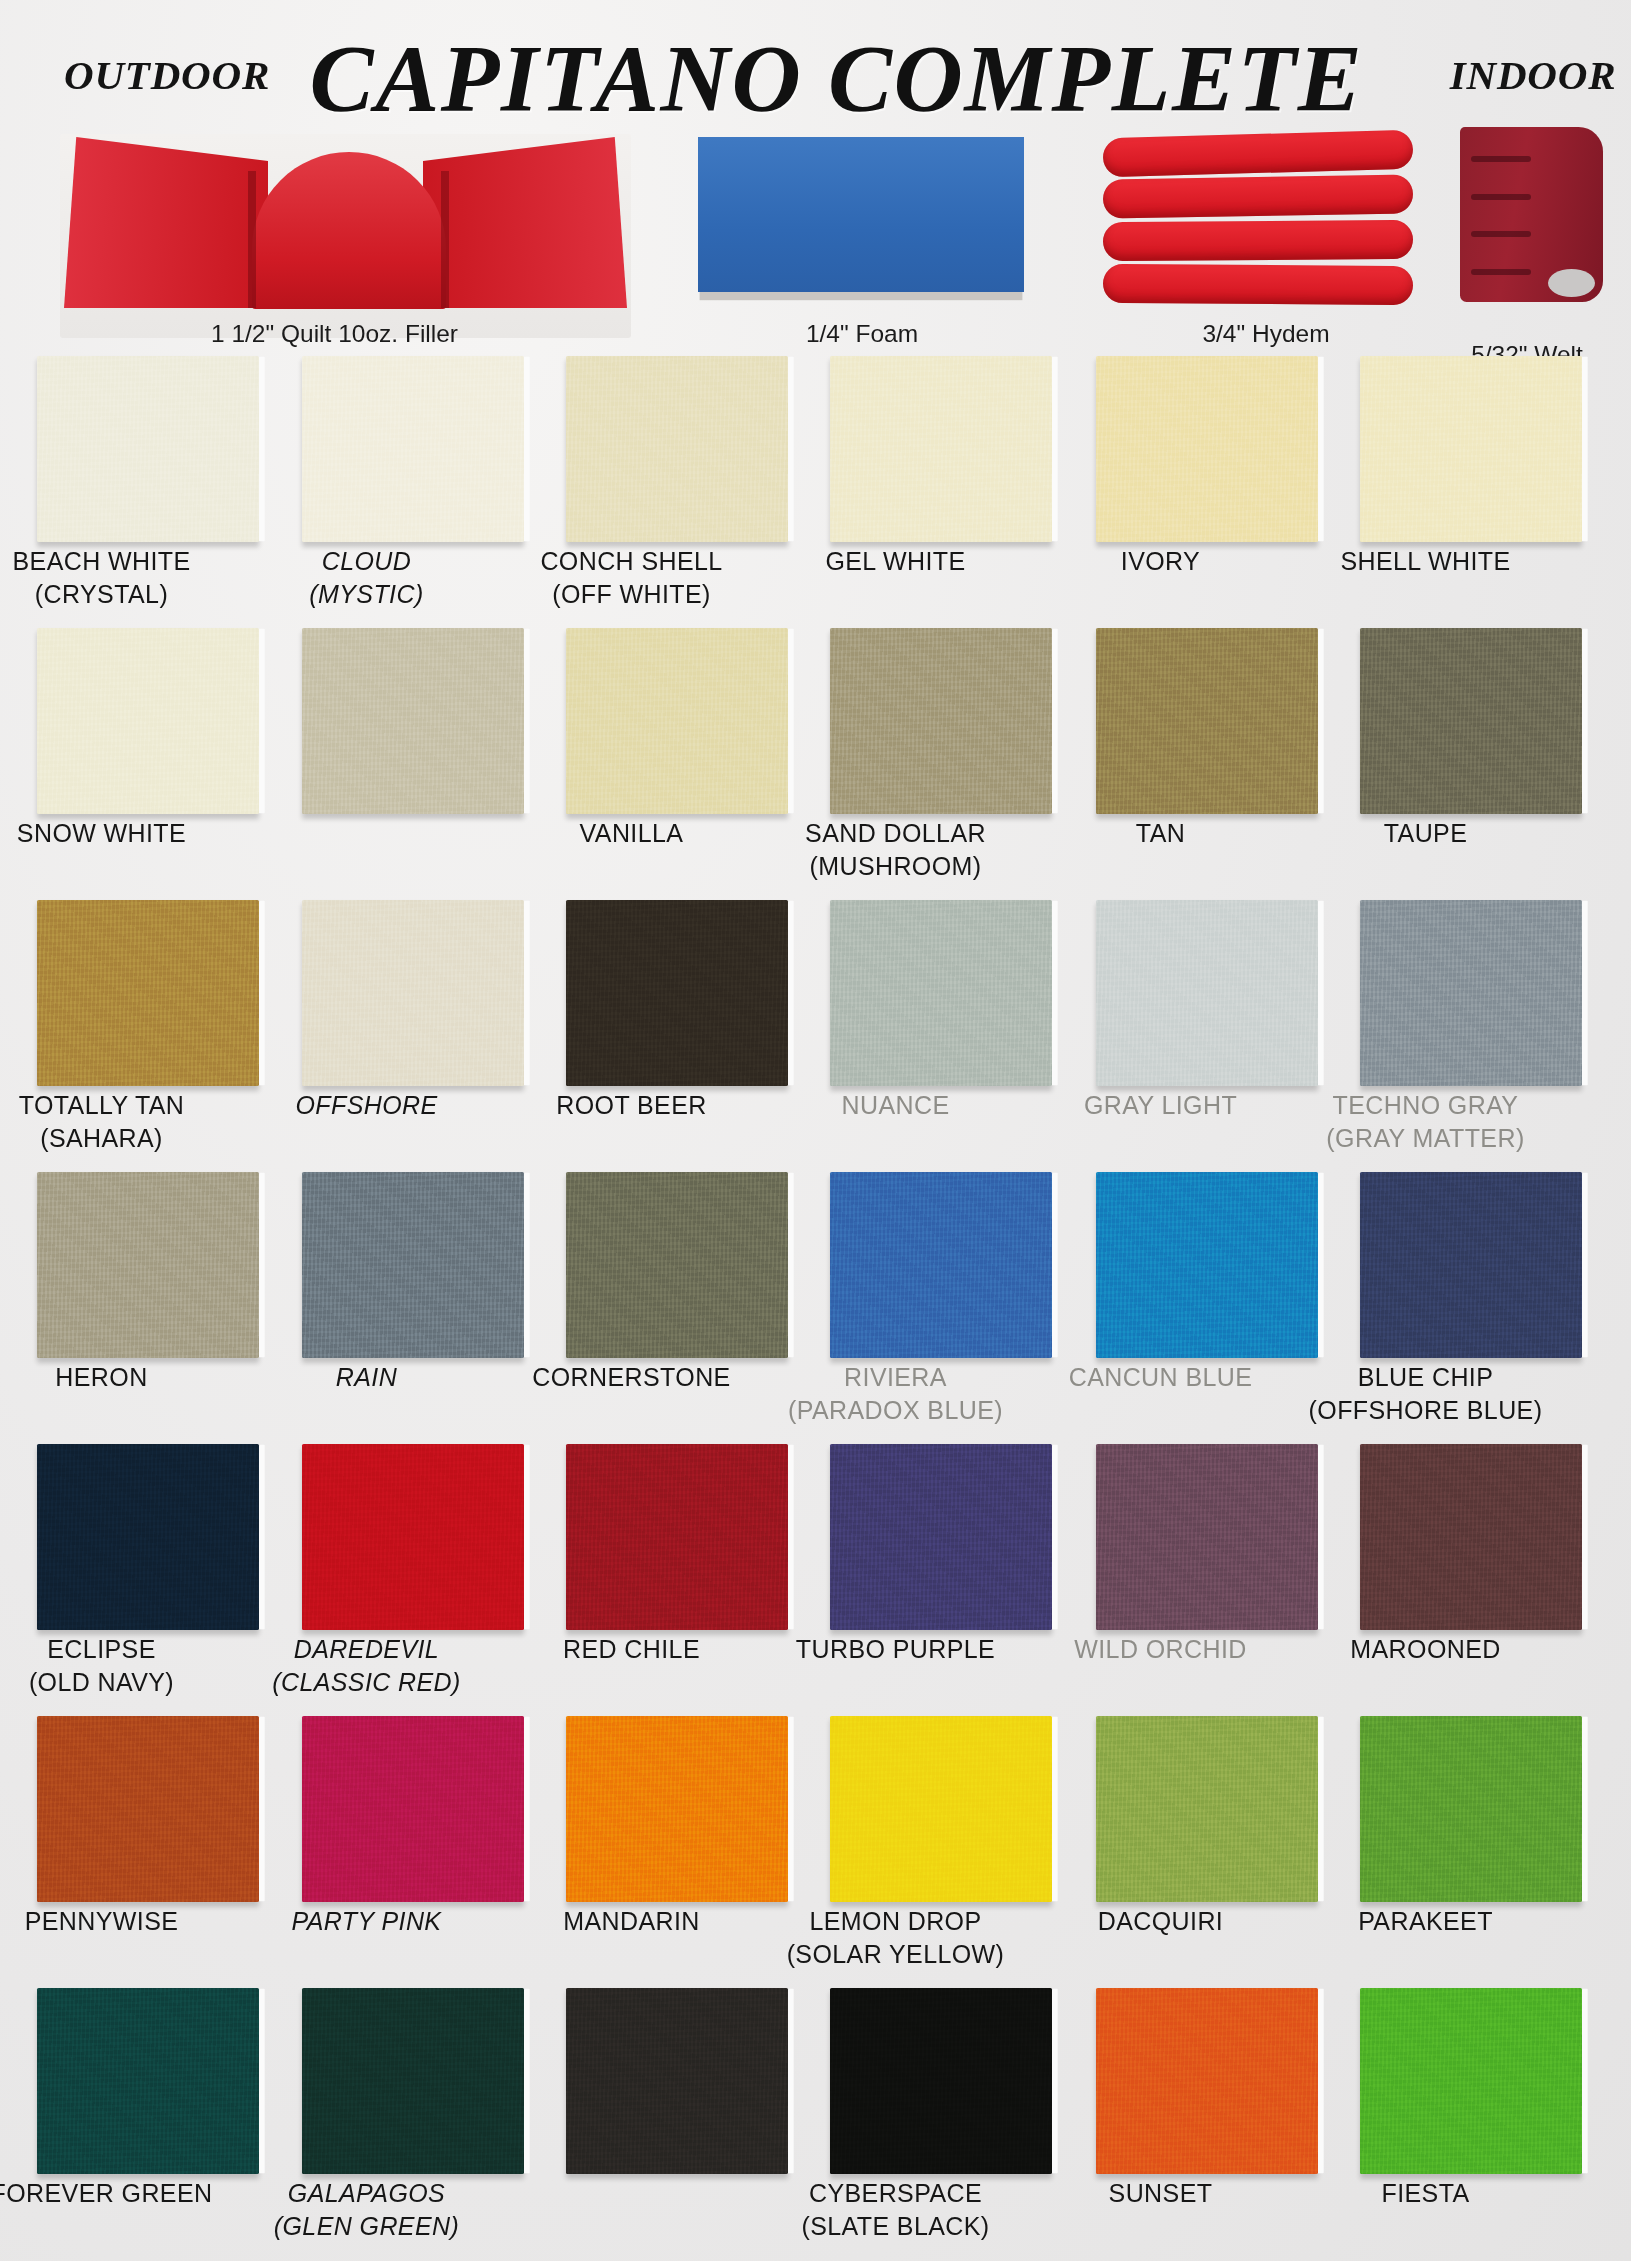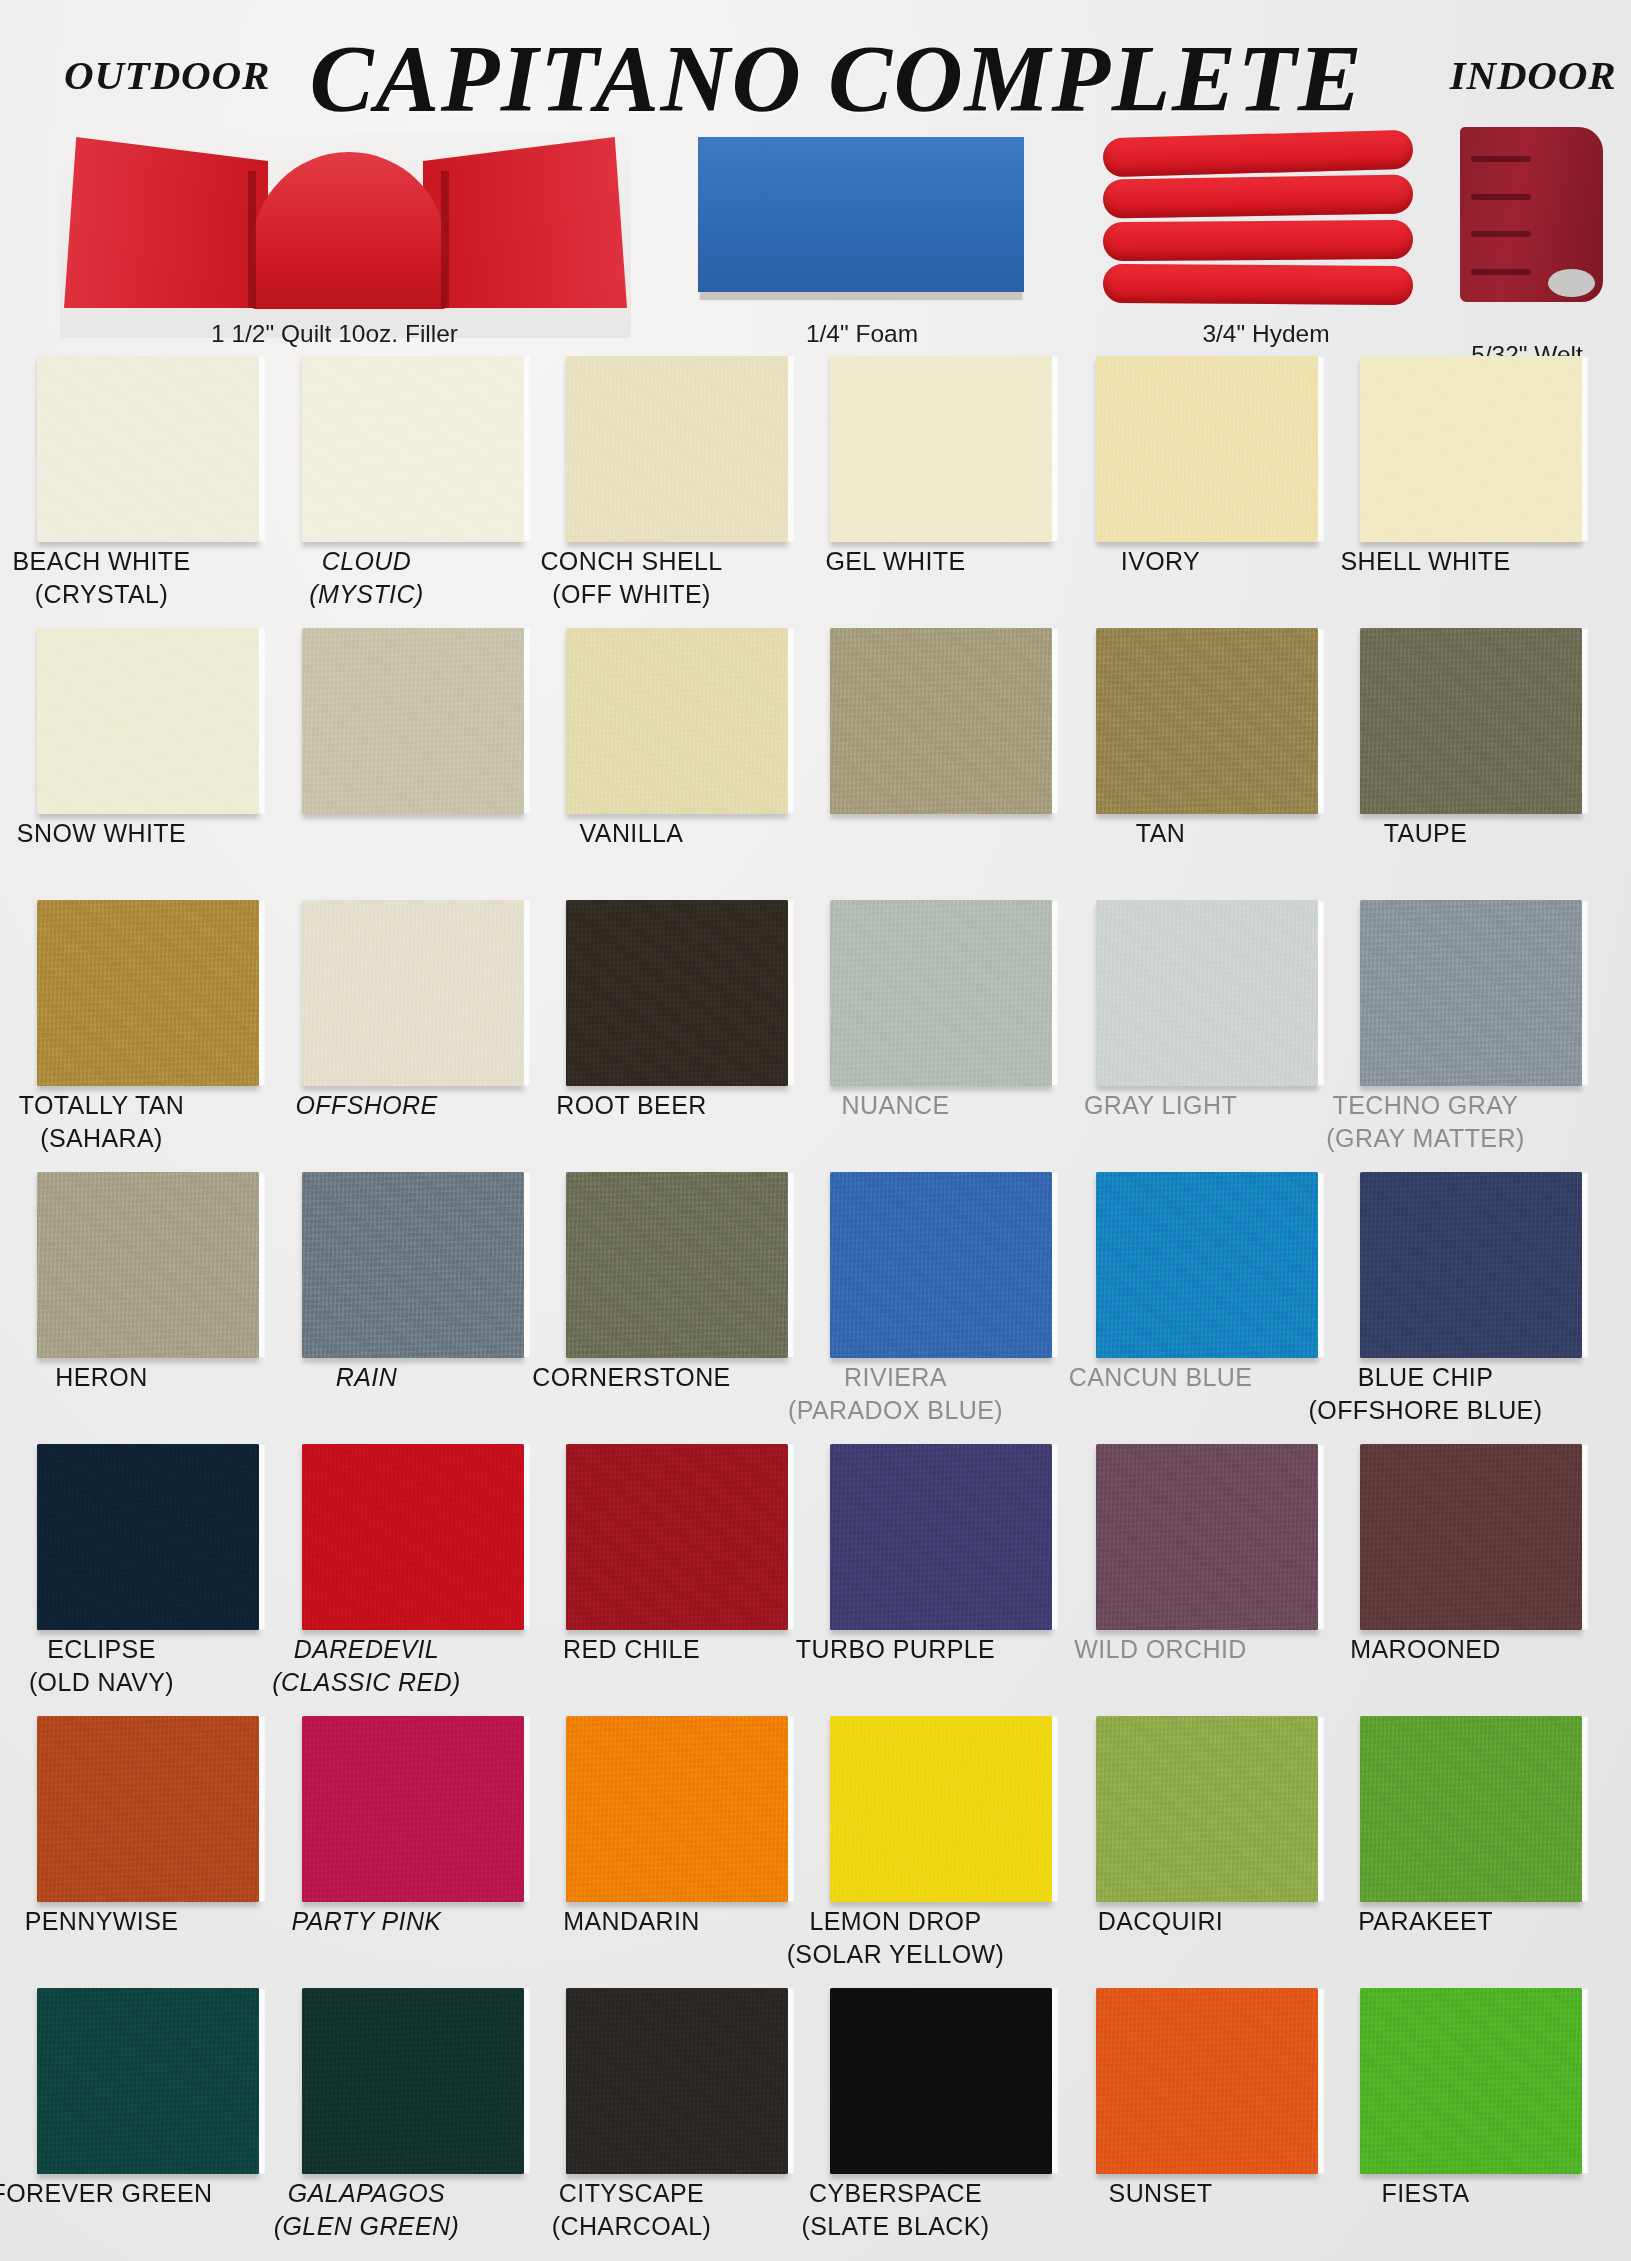--- a/index.html
+++ b/index.html
@@ -229,20 +229,21 @@
         <div class="sw c4" style="background: rgb(151, 133, 79);">
           <div class="tex"></div>
         </div>
         <div class="sw c5" style="background: rgb(111, 108, 86);">
           <div class="tex"></div>
         </div>
       </div>
       <div class="labels">
         <div class="lbl lc0"><span>SNOW WHITE</span></div>
         <div class="lbl lc2"><span>VANILLA</span></div>
+        <div class="lbl lc3"><span>SAND DOLLAR</span><span class="alt">(MUSHROOM)</span></div>
         <div class="lbl lc4"><span>TAN</span></div>
         <div class="lbl lc5"><span>TAUPE</span></div>
       </div>
     </div>
     <div class="row">
       <div class="swatches">
         <div class="sw c0" style="background: rgb(174, 138, 61);">
           <div class="tex"></div>
         </div>
         <div class="sw c1" style="background: rgb(228, 223, 205);">
@@ -377,20 +378,19 @@
         <div class="sw c4" style="background: rgb(225, 87, 26);">
           <div class="tex"></div>
         </div>
         <div class="sw c5" style="background: rgb(79, 179, 39);">
           <div class="tex"></div>
         </div>
       </div>
       <div class="labels">
         <div class="lbl lc0"><span>FOREVER GREEN</span></div>
         <div class="lbl lc1"><span>GALAPAGOS</span><span class="alt">(GLEN GREEN)</span></div>
-        <div class="lbl lc2"><span>CITYSCAPE</span><span class="alt">(CHARCOAL)</span></div>
         <div class="lbl lc3"><span>CYBERSPACE</span><span class="alt">(SLATE BLACK)</span></div>
         <div class="lbl lc4"><span>SUNSET</span></div>
         <div class="lbl lc5"><span>FIESTA</span></div>
       </div>
     </div>
   </div>
 
 
 </body></html>

